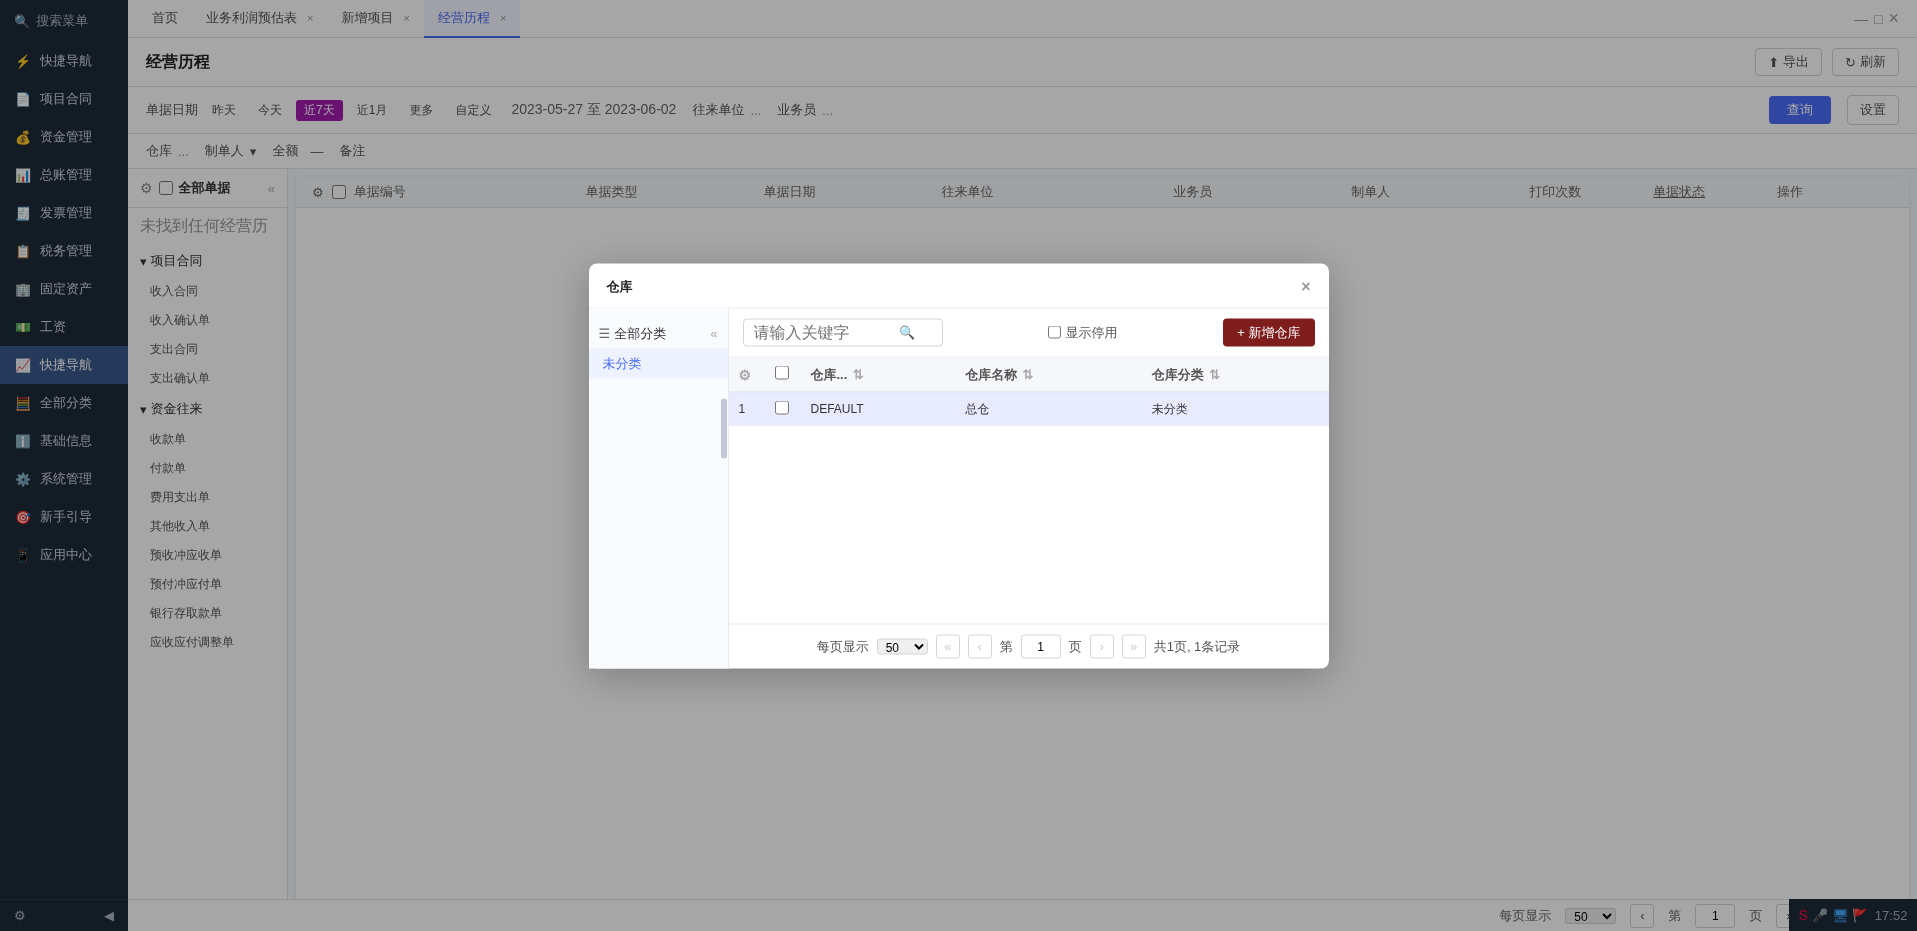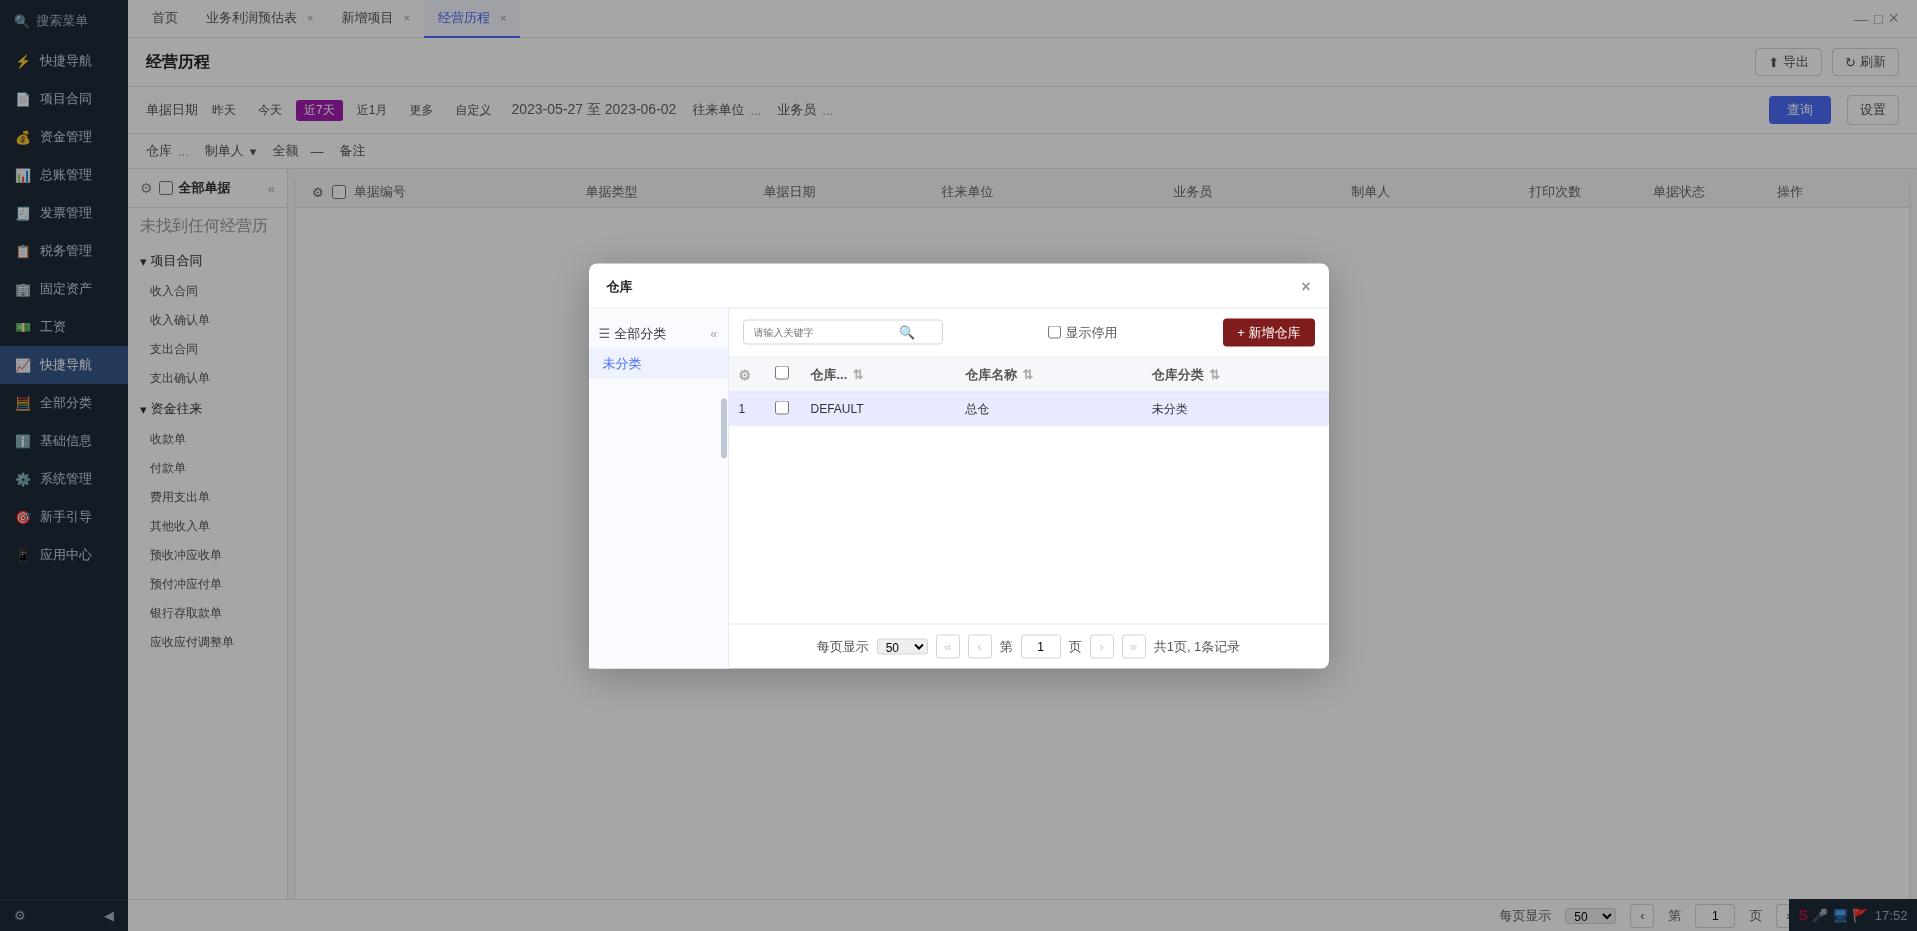--- a/index.html
+++ b/index.html
@@ -139,21 +139,21 @@
     .modal-right { flex: 1; display: flex; flex-direction: column; }
     .modal-toolbar {
       display: flex; align-items: center; justify-content: space-between;
       padding: 10px 14px; border-bottom: 1px solid #e8eaf0;
     }
     .modal-search-box {
       display: flex; align-items: center; border: 1px solid #d0d5dd; border-radius: 4px;
       padding: 4px 10px; gap: 6px; width: 200px;
     }
     .modal-search-box input {
-      border: none; outline: none; font-size: 10px; color: #0f172a; width: 140px; background: transparent;
+      border: none; outline: none; font-size: 16px; color: #0f172a; width: 140px; background: transparent;
     }
     .modal-search-icon { color: #999; }
     .modal-show-disabled { display: flex; align-items: center; gap: 4px; font-size: 12px; color: #555; }
     .btn-add-warehouse {
       padding: 5px 14px; background: #7f1d1d; color: #fff; border: none; border-radius: 4px;
       cursor: pointer; font-size: 13px; display: flex; align-items: center; gap: 4px;
     }
 
     
     .modal-table { flex: 1; overflow-y: auto; }
@@ -428,21 +428,21 @@
         <span style="margin-right:8px;">⚙</span>
         <input type="checkbox" class="checkbox" style="">
         <div style="flex:1; display:flex;">
           <span style="flex:2; padding:0 8px;">单据编号</span>
           <span style="flex:1.5; padding:0 8px;">单据类型</span>
           <span style="flex:1.5; padding:0 8px;">单据日期</span>
           <span style="flex:2; padding:0 8px;">往来单位</span>
           <span style="flex:1.5; padding:0 8px;">业务员</span>
           <span style="flex:1.5; padding:0 8px;">制单人</span>
           <span style="flex:1; padding:0 8px;">打印次数</span>
-          <span style="flex:1; padding:0 8px;">单据状态</span>
+          <span style="flex:1; padding:0 8px;text-decoration:underline;">单据状态</span>
           <span style="flex:1; padding:0 8px;">操作</span>
         </div>
       </div>
 
       <div style="flex:1; display:flex; align-items:center; justify-content:center; color:#bbb; font-size:13px;">
         <span>暂无数据</span>
       </div>
     </div>
 
     <div class="watermark">WhAR</div>

